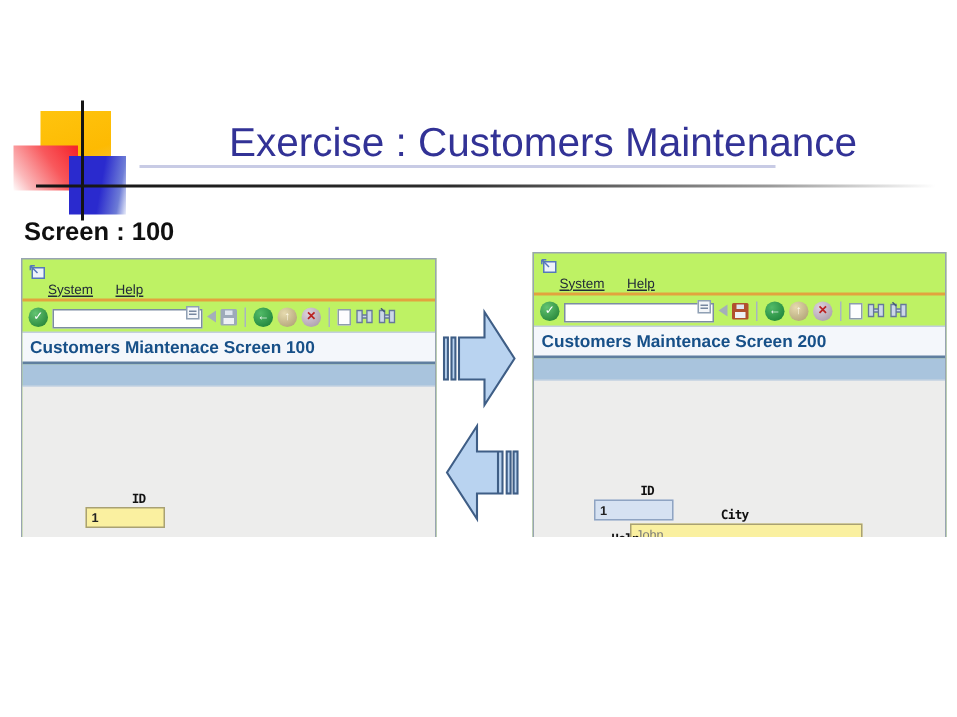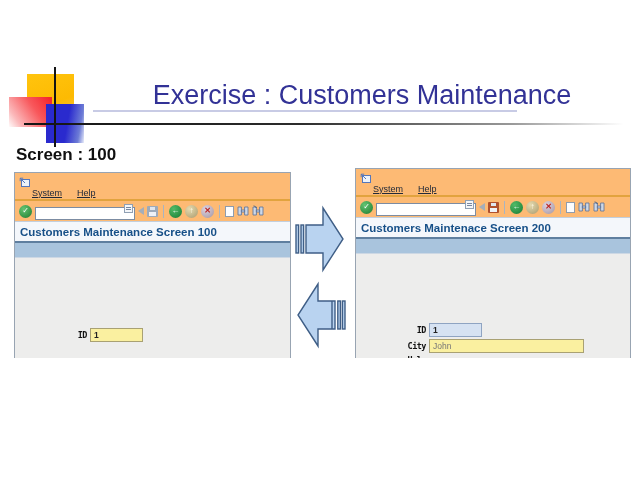--- a/index.html
+++ b/index.html
@@ -22,21 +22,21 @@
     background:#9aa0d0; opacity:.55; z-index:4; }
 
   .slide-title { position:absolute; left:88px; top:80px; width:548px; text-align:center;
     font-size:27px; font-weight:500; color:#323296; z-index:6; }
 
   .screen-label { position:absolute; font-size:17px; color:#101010;font-weight:bold; }
   #label-left  { left:16px;  top:145px; }
   #label-right { left:357px; top:139px; }
 
   
-  .sap-window { position:absolute; border:1px solid #98a4b2; background:#fdba74;
+  .sap-window { position:absolute; border:1px solid #98a4b2; background:#bef264;
     display:flex; flex-direction:column; }
   #win-left  { left:14px;  top:172px; width:277px; height:193px; }
   #win-right { left:355px; top:168px; width:276px; height:210px; }
 
   .win-iconrow { height:13px; padding:1px 0 0 3px; }
   .win-menurow { height:13px; display:flex; gap:15px; padding-left:17px; align-items:center;
     font-size:9px; color:#222a38; }
   .menu-item { text-decoration:underline; cursor:default; }
   .win-orange { height:2px; background:#e2a33e; }
 
@@ -65,29 +65,29 @@
   .tb-sep { width:1px; height:13px; background:#a8b4c2; margin:0 2px; flex:0 0 auto; }
   .page-icon { width:9px; height:11px; background:#fdfdfe; border:1px solid #8e9cae; flex:0 0 auto; }
   .binoc { flex:0 0 auto; display:block; }
 
   .title-row { height:21px; background:#f4f7fb; border-bottom:2px solid #5f7f9f;
     display:flex; align-items:center; padding-left:5px;
     font-size:11.5px; font-weight:bold; color:#175088; }
   .band-row { height:15px; background:#a9c4dd; border-bottom:1px solid #cdd8e4; }
   .body-row { flex:1; background:#ededec; position:relative; }
 
-  .form-row { position:absolute; display:flex; align-items:center; }
+  .form-row { position:absolute; display:flex; align-items:center;flex-direction:column; }
   .form-label { font-family:"DejaVu Sans Mono", monospace; font-weight:bold; font-size:8.5px;
     color:#111; width:30px; text-align:right; margin-right:3px; letter-spacing:-0.5px; }
   .form-input { height:14px; border:1px solid #97a5b8; font-size:8.5px; padding:0 3px; }
   .f-yellow { background:#faf0a0; border-color:#a9a173; }
   .f-blue   { background:#d6e2f2; border-color:#8fa4c2; }
   .f-white  { background:#ffffff; }
   .v-bold { font-weight:bold; color:#222; }
-  .v-gray { color:#777; }
+  .v-gray { color:#777;margin-left:24px; }
 
   
   #row-l-id { left:42px; top:70px; }
   #row-l-id .form-input { width:53px; }
   
   #row-r-id   { left:40px; top:69px; }
   #row-r-name { left:40px; top:85px; }
   #row-r-city { left:40px; top:101px; }
   #row-r-id .form-input { width:53px; }
   #row-r-name .form-input, #row-r-city .form-input { width:155px; }
@@ -141,21 +141,21 @@
       <span class="page-icon"></span>
       <svg class="binoc" width="12" height="12" viewBox="0 0 12 12">
         <path d="M1 2 h3.4 v8 H1 z M7.6 2 H11 v8 H7.6 z M4.4 5 h3.2 v2 H4.4 z" fill="#ccd8e8" stroke="#66789a" stroke-width="0.9"></path>
       </svg>
       <svg class="binoc" width="12" height="12" viewBox="0 0 12 12">
         <path d="M1 2 h3.4 v8 H1 z M7.6 2 H11 v8 H7.6 z M4.4 5 h3.2 v2 H4.4 z" fill="#ccd8e8" stroke="#66789a" stroke-width="0.9"></path>
         <path d="M2 0.5 l2.5 2.5" stroke="#445a7a" stroke-width="1"></path>
       </svg>
     </div>
     <div class="title-row">
-      <span>Customers Maintenance Screen 100</span>
+      <span>Customers Miantenace Screen 100</span>
     </div>
     <div class="band-row"></div>
     <div class="body-row">
       <div class="form-row" id="row-l-id">
         <span class="form-label">ID</span>
         <input class="form-input f-yellow v-bold" readonly="" value="1" style="">
       </div>
     </div>
   </div>
 

